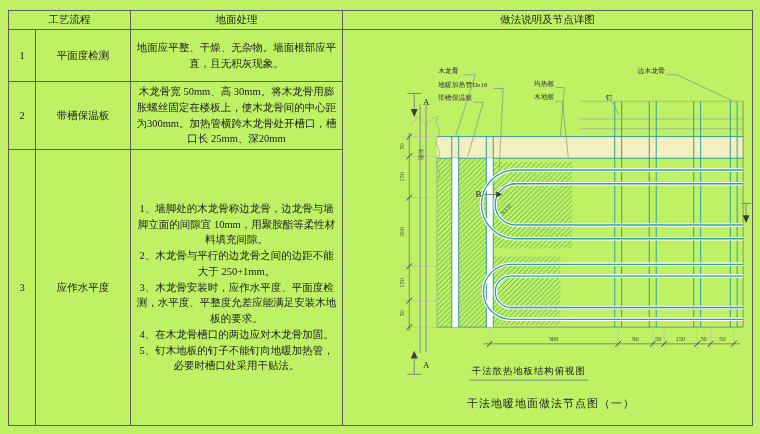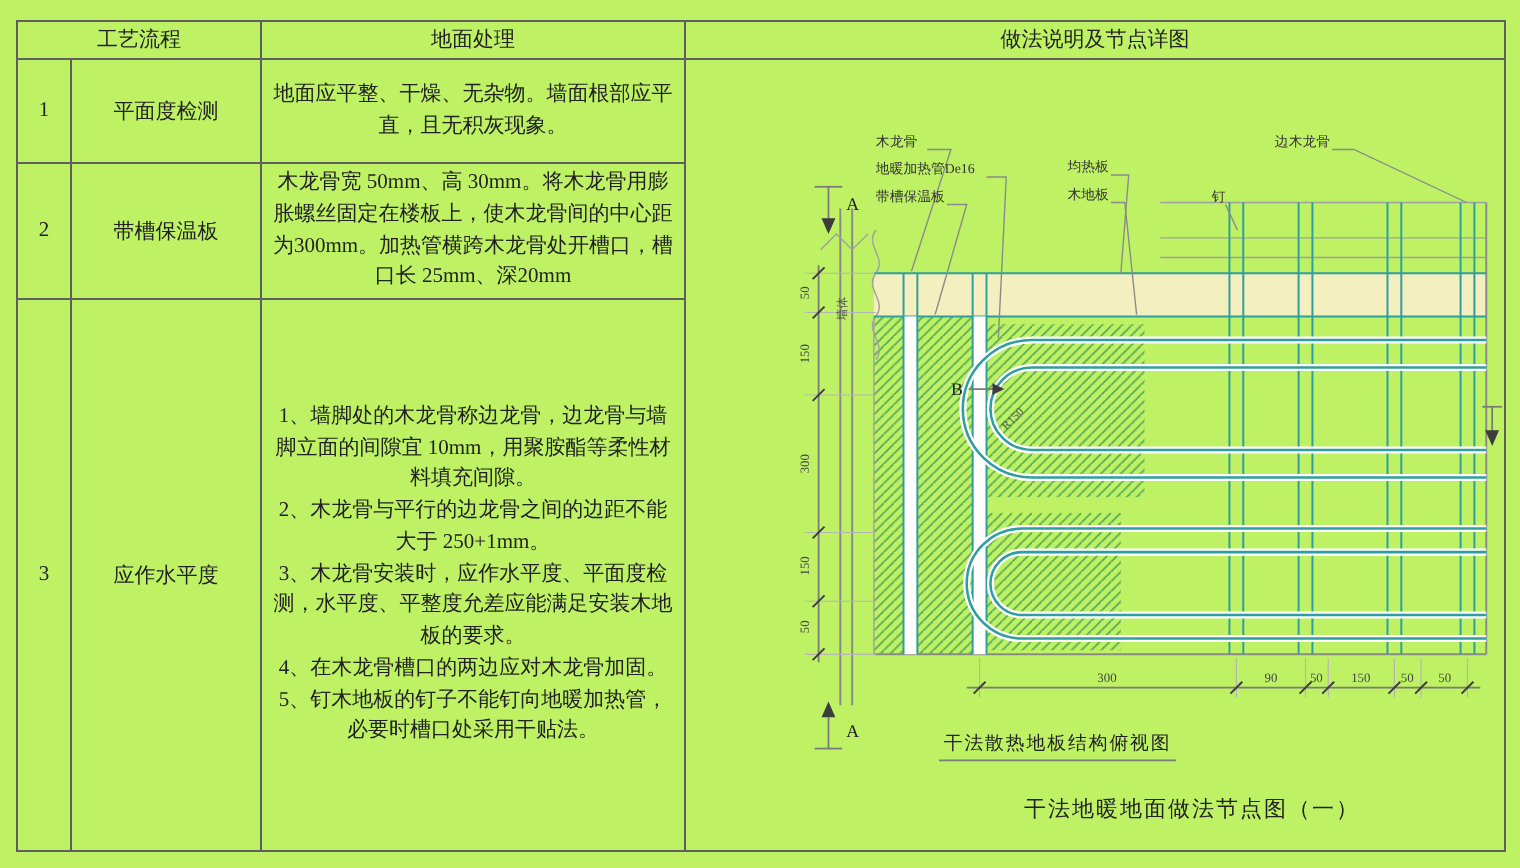--- a/index.html
+++ b/index.html
@@ -7,21 +7,21 @@
         font-family:"Liberation Serif",serif;color:#222;background:#bef264;}
   table.spec{border-collapse:collapse;width:744px;height:416px;table-layout:fixed;}
   table.spec td{border:1px solid #5f5f5f;font-size:10.5px;vertical-align:middle;
                 padding:2px 4px;box-sizing:border-box;}
   td.hd{text-align:center;font-size:11px;height:18px;padding:1px;}
   td.num{text-align:center;}
   td.proc{text-align:center;}
   td.meth{padding:4px 6px;line-height:1.5;white-space:pre-line;text-align:center;font-family:Liberation Serif, serif;}
   td.detail{vertical-align:top;padding:0;}
   .drawing-wrap{padding:16px 0 0 6px;}
-  .fig-caption{font-size:11px;margin:4px 0 0 91px;letter-spacing:1px;text-align:center;}
+  .fig-caption{font-size:11px;margin:4px 0 0 114px;letter-spacing:1px;}
   
   .g-line{stroke:#8a8a8a;stroke-width:1;fill:none;}
   .g-thin{stroke:#a0a0a0;stroke-width:0.7;fill:none;}
   .t-line{stroke:#2f9e9e;stroke-width:1;fill:none;}
   .keel-fill{fill:#ffffff;stroke:none;}
   .pipe{stroke:#2f9e9e;stroke-width:1.3;fill:none;}
   .pipe-casing{stroke:#ffffff;stroke-width:3.6;fill:none;}
   .dim-ext{stroke:#b5b5b5;stroke-width:0.6;}
   .dim-line{stroke:#7a7a7a;stroke-width:0.9;}
   .tick{stroke:#3c3c3c;stroke-width:1;}

